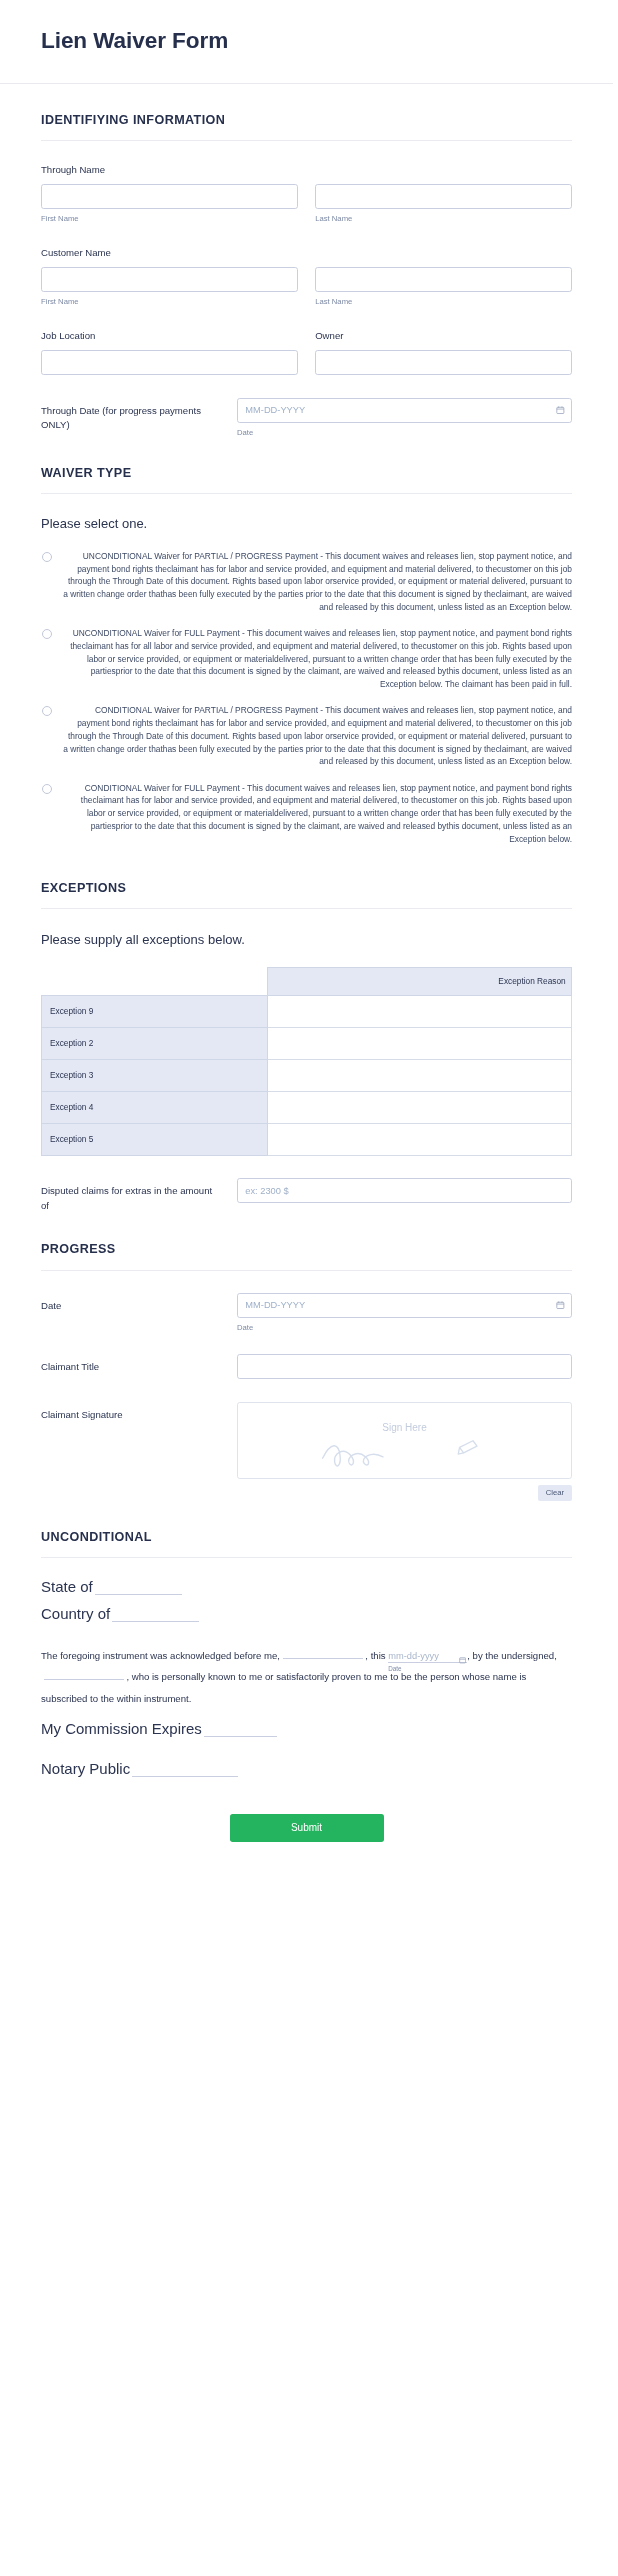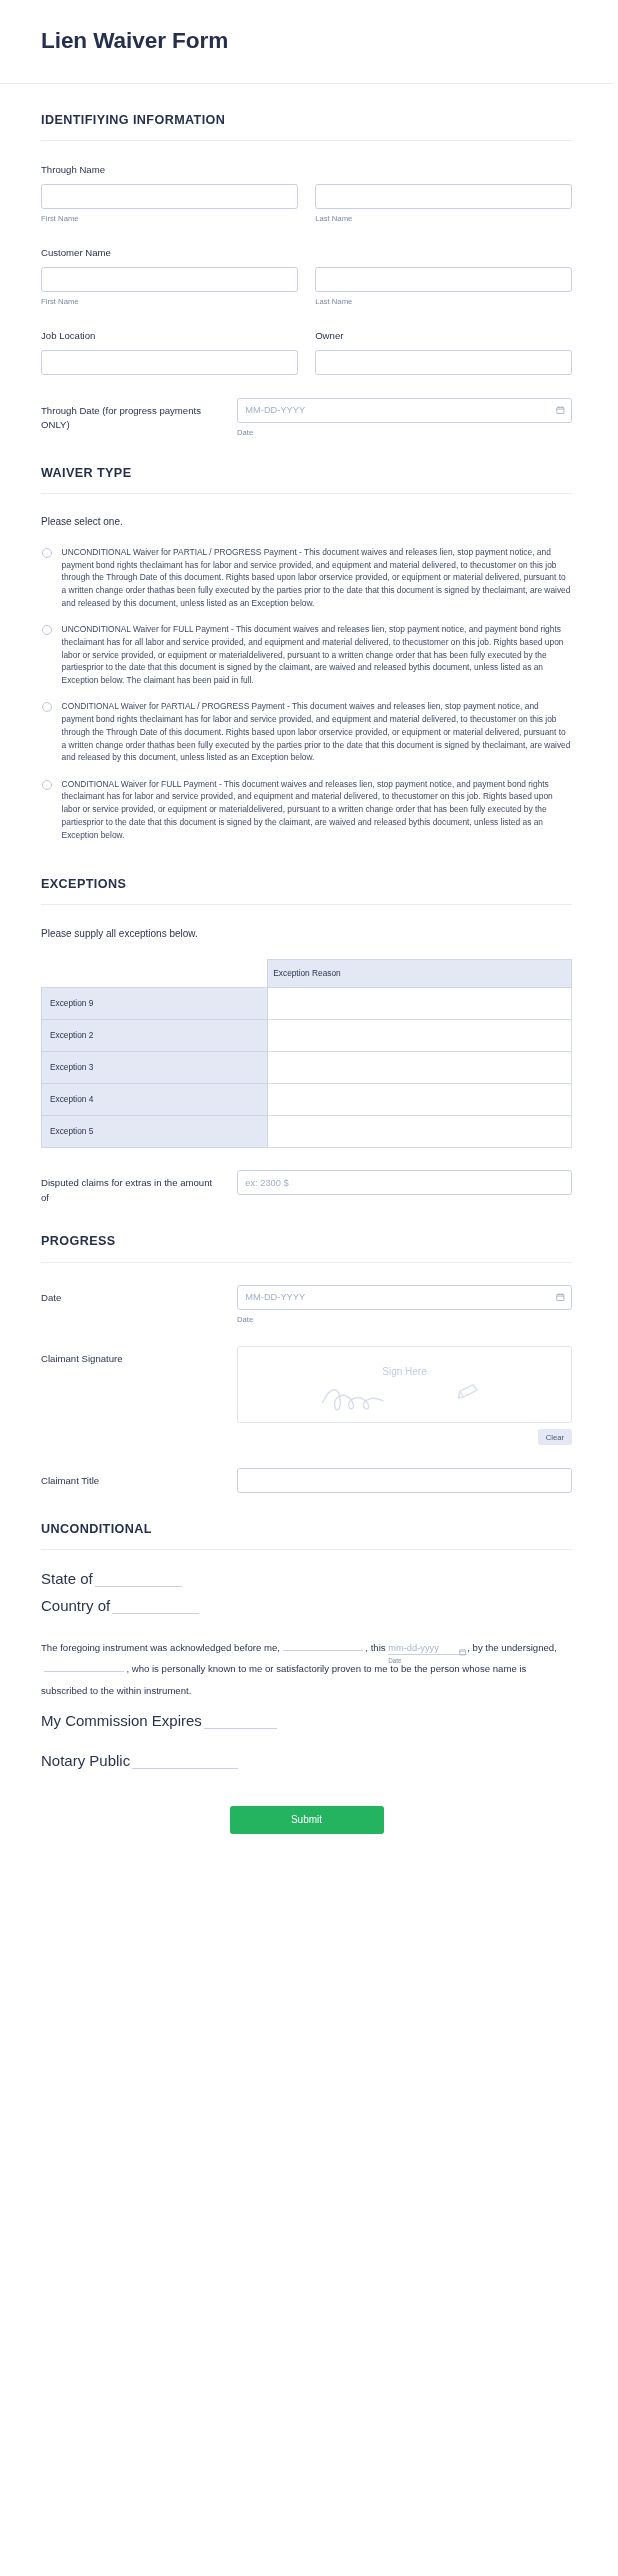--- a/index.html
+++ b/index.html
@@ -79,31 +79,32 @@
     position: absolute;
     right: 7.3px; top: 50%;
     transform: translateY(-50%);
     width: 8.7px; height: 9.3px;
     pointer-events: none;
     color: #8d9ab4;
   }
 
   
   .helper-text {
-    font-size: 10px;
+    font-size: 13px;
     color: #2b3450;
     padding-top: 22.6px;
     padding-bottom: 5.3px;
   }
   .radio-list { padding-top: 6.7px; }
   .radio-row {
     display: flex;
     gap: 9.3px;
     padding: 6.7px 0 6.7px 1.3px;
     align-items: flex-start;
+    text-align: right;
   }
   .radio-mark {
     flex: 0 0 10px;
     width: 10px; height: 10px;
     border: 0.7px solid #c2c8d8;
     border-radius: 50%;
     background: #fff;
     margin-top: 2px;
   }
   .radio-text {
@@ -123,21 +124,21 @@
   table.exc th.corner {
     background: transparent;
     border: none;
   }
   table.exc th.colhead {
     background: #e3e8f4;
     border: 0.7px solid #cfd6e6;
     font-size: 8.3px;
     font-weight: normal;
     color: #2b3450;
-    text-align: left;
+    text-align: right;
     padding: 8.7px 5.3px;
   }
   table.exc td.rowhead {
     background: #e3e8f4;
     border: 0.7px solid #cfd6e6;
     font-size: 8.3px;
     color: #2b3450;
     padding: 8.7px 8px;
     height: 32px;
   }
@@ -422,45 +423,45 @@
               <line x1="11" y1="1.4" x2="11" y2="4"></line>
             </svg>
           </div>
           <div class="sub-label">Date</div>
         </div>
       </div>
     </div>
 
     <div class="field-block">
       <div class="inline-label-row">
+        <div class="lbl">Claimant Title</div>
+        <div class="ctl">
+          <input class="txt" type="text" style="">
+        </div>
+      </div>
+    </div>
+
+    <div class="field-block">
+      <div class="inline-label-row">
         <div class="lbl">Claimant Signature</div>
         <div class="ctl">
           <div class="sig-box">
             <div class="sig-hint">Sign Here</div>
             <svg class="sig-swash" viewBox="0 0 300 70" fill="none">
               <path d="M28 42 C40 18, 52 18, 54 38 C56 54, 48 58, 46 48 C44 36, 58 24, 70 38 C78 48, 72 56, 68 50 C62 42, 78 28, 92 40 C100 48, 96 56, 90 50 C84 42, 100 30, 118 40" stroke="#d6deec" stroke-width="2.1" stroke-linecap="round"></path>
               <path d="M232 26 L252 16 L258 24 L238 34 Z" stroke="#d6deec" stroke-width="2" stroke-linejoin="round"></path>
               <path d="M232 26 L230 36 L238 34" stroke="#d6deec" stroke-width="2" stroke-linejoin="round"></path>
             </svg>
           </div>
           <div class="clearfix">
             <button class="clear-btn">Clear</button>
           </div>
         </div>
       </div>
     </div>
-
-    <div class="field-block">
-      <div class="inline-label-row">
-        <div class="lbl">Claimant Title</div>
-        <div class="ctl">
-          <input class="txt" type="text" style="">
-        </div>
-      </div>
-    </div>
   </div>
 
   <div class="section">
     <div class="section-head">UNCONDITIONAL</div>
     <div class="section-rule"></div>
 
     <div class="notary-line" style="padding-top:20px;">
       <span>State of</span>
       <span class="blank w130"></span>
     </div>

